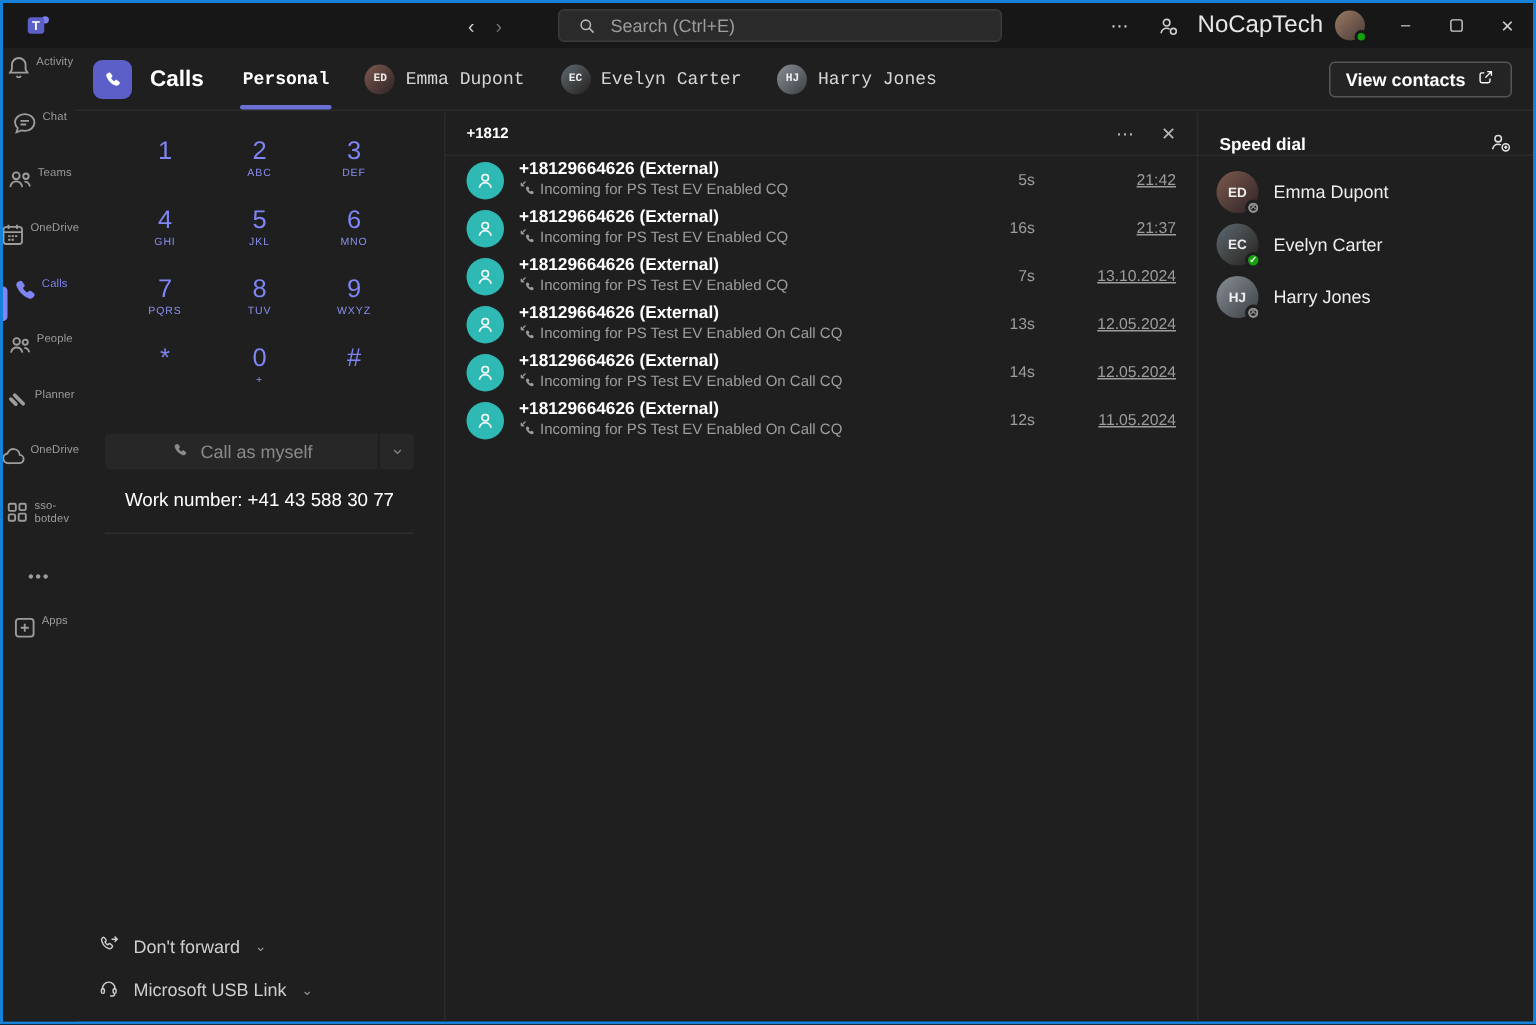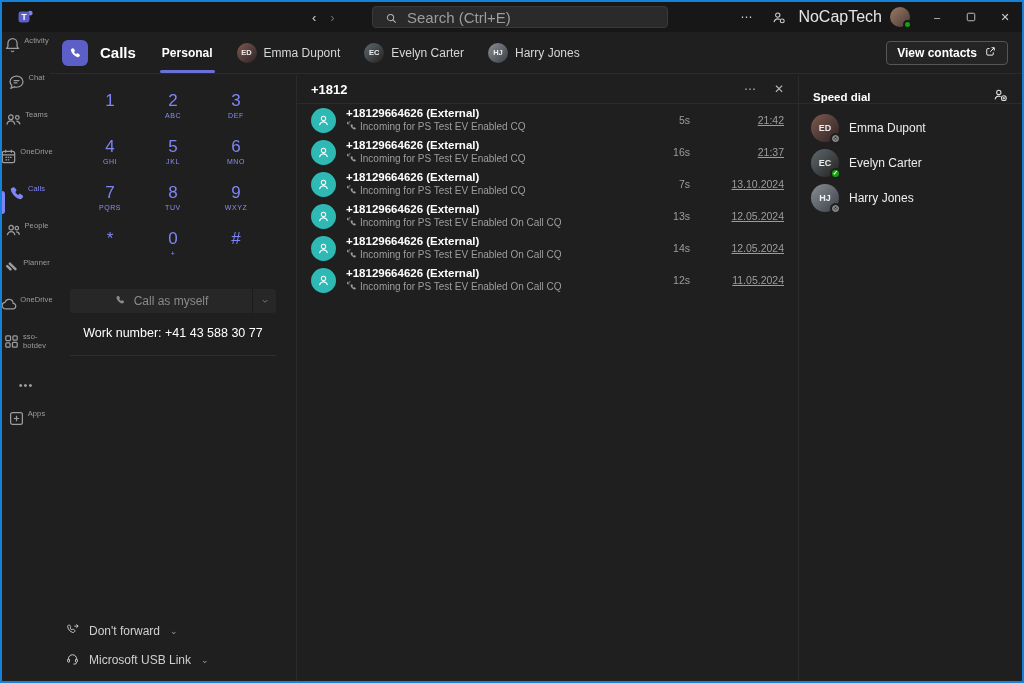--- a/index.html
+++ b/index.html
@@ -7,21 +7,21 @@
   .window { position:relative; width:1024px; height:683px; background:#1f1f1f; border:2px solid #1581d9; overflow:hidden; color:#fff; }
 
   
   .titlebar { position:absolute; top:0; left:0; right:0; height:30px; background:#171717; display:flex; align-items:center; }
   .teams-logo { margin-left:15px; width:18px; height:18px; display:flex; }
   .nav-arrows { position:absolute; left:310px; top:0; height:30px; display:flex; align-items:center; gap:14px; }
   .nav-arrow { font-size:13px; color:#cfcfcf; cursor:default; line-height:1; }
   .nav-arrow.fwd { color:#6f6f6f; }
   .searchbox { position:absolute; left:370px; top:4px; width:296px; height:22px; background:#2a2a2a; border:1px solid #3a3a3a; border-radius:4px; display:flex; align-items:center; padding-left:34px; }
   .searchbox .mag { position:absolute; left:12px; top:4px; color:#b5b5b5; }
-  .searchbox input { background:transparent; border:none; outline:none; color:#bdbdbd; font-size:15px; width:230px; font-family:"Liberation Sans", sans-serif; }
+  .searchbox input { background:transparent; border:none; outline:none; color:#bdbdbd; font-size:12px; width:230px; font-family:"Liberation Sans", sans-serif; }
   .searchbox input::placeholder { color:#9d9d9d; }
   .tb-right { position:absolute; right:0; top:0; height:30px; display:flex; align-items:center; }
   .tb-ellipsis { color:#cfcfcf; font-size:12px; letter-spacing:1px; padding:0 10px; }
   .tb-person { color:#cfcfcf; padding:0 8px; display:flex; }
   .tb-account { color:#e6e6e6; font-size:16px; margin:0 8px 0 4px; }
   .tb-avatar { position:relative; width:20px; height:20px; border-radius:50%; background:linear-gradient(135deg,#9a7b66,#4a3a36); margin-right:10px; }
   .tb-avatar .dot { position:absolute; right:-2px; bottom:-2px; width:9px; height:9px; border-radius:50%; background:#13a10e; border:2px solid #171717; }
   .winbtn { width:34px; height:30px; display:flex; align-items:center; justify-content:center; color:#cfcfcf; font-size:11px; }
 
   
@@ -32,21 +32,21 @@
   .rail-item.active { color:#7f85f5; }
   .rail-item.active::before { content:""; position:absolute; left:0; top:7px; width:3px; height:23px; border-radius:0 3px 3px 0; background:#7f85f5; }
   .rail-more { margin-top:10px; height:20px; color:#9d9d9d; font-size:11px; letter-spacing:1px; }
   .rail-apps { margin-top:10px; }
 
   
   .header-row { position:absolute; left:48px; top:30px; right:0; height:42px; background:#1f1f1f; border-bottom:1px solid #2b2b2b; display:flex; align-items:center; }
   .app-icon { margin-left:12px; width:26px; height:26px; border-radius:6px; background:#5b5fc7; display:flex; align-items:center; justify-content:center; color:#fff; }
   .page-title { margin-left:12px; font-size:15px; font-weight:bold; color:#fff; }
   .tabs { margin-left:26px; display:flex; align-items:center; gap:24px; height:100%; }
-  .tab { position:relative; height:100%; display:flex; align-items:center; gap:7px; font-size:12px; color:#d6d6d6; cursor:default; }
+  .tab { position:relative; height:100%; display:flex; align-items:center; gap:7px; font-size:12px; color:#d6d6d6; cursor:default;font-family:Liberation Mono, monospace; }
   .tab.active { color:#fff; font-weight:bold; }
   .tab.active::after { content:""; position:absolute; left:-2px; right:-2px; bottom:0; height:3px; border-radius:3px; background:#6a70d6; }
   .tab-avatar { width:20px; height:20px; border-radius:50%; display:flex; align-items:center; justify-content:center; font-size:7.5px; font-weight:bold; color:rgba(255,255,255,.9); }
   .spacer { flex:1; }
   .view-contacts { margin-right:14px; height:24px; display:flex; align-items:center; gap:7px; padding:0 10px; background:#242424; border:1px solid #565656; border-radius:4px; color:#fff; font-size:12px; font-weight:bold; }
 
   
   .panels { position:absolute; left:48px; top:73px; right:0; bottom:0; display:flex; }
   .dial-panel { width:247px; border-right:1px solid #2b2b2b; position:relative; }
   .calls-panel { flex:1; border-right:1px solid #2b2b2b; display:flex; flex-direction:column; }
@@ -63,21 +63,21 @@
   .call-self .main { flex:1; background:#272727; border-radius:3px 0 0 3px; display:flex; align-items:center; justify-content:center; gap:8px; color:#8a8a8a; font-size:12px; }
   .call-self .chev { width:24px; background:#272727; border-left:1px solid #1b1b1b; border-radius:0 3px 3px 0; display:flex; align-items:center; justify-content:center; color:#8a8a8a; }
   .work-number { text-align:center; margin-top:13px; font-size:12.5px; color:#fff; }
   .dial-divider { margin:15px 20px 0; border-top:1px solid #2e2e2e; }
   .dial-footer { position:absolute; left:15px; bottom:12px; display:flex; flex-direction:column; gap:11px; }
   .foot-item { display:flex; align-items:center; gap:9px; color:#cfcfcf; font-size:12px; }
   .foot-item .chev { color:#9a9a9a; font-size:9px; margin-left:1px; }
 
   
   .cp-header { height:29px; display:flex; align-items:center; padding:0 14px; border-bottom:1px solid #2b2b2b; }
-  .cp-query { font-size:13px; font-weight:bold; color:#fff; }
+  .cp-query { font-size:10px; font-weight:bold; color:#fff; }
   .cp-actions { display:flex; align-items:center; gap:17px; color:#b5b5b5; }
   .cp-ellipsis { font-size:12px; letter-spacing:1px; }
   .cp-close { font-size:12px; }
   .call-row { height:32px; display:flex; align-items:center; padding:0 14px; gap:10px; }
   .call-avatar { width:25px; height:25px; border-radius:50%; background:#2fb9b4; display:flex; align-items:center; justify-content:center; flex:none; }
   .call-text { flex:1; min-width:0; }
   .call-title { font-size:11.5px; font-weight:bold; color:#fff; line-height:13px; }
   .call-sub { display:flex; align-items:center; gap:4px; color:#9d9d9d; font-size:10px; line-height:12px; }
   .call-dur { width:46px; text-align:right; color:#9d9d9d; font-size:10.5px; margin-right:22px; }
   .call-time { width:62px; text-align:right; color:#9d9d9d; font-size:10.5px;text-decoration:underline; }

